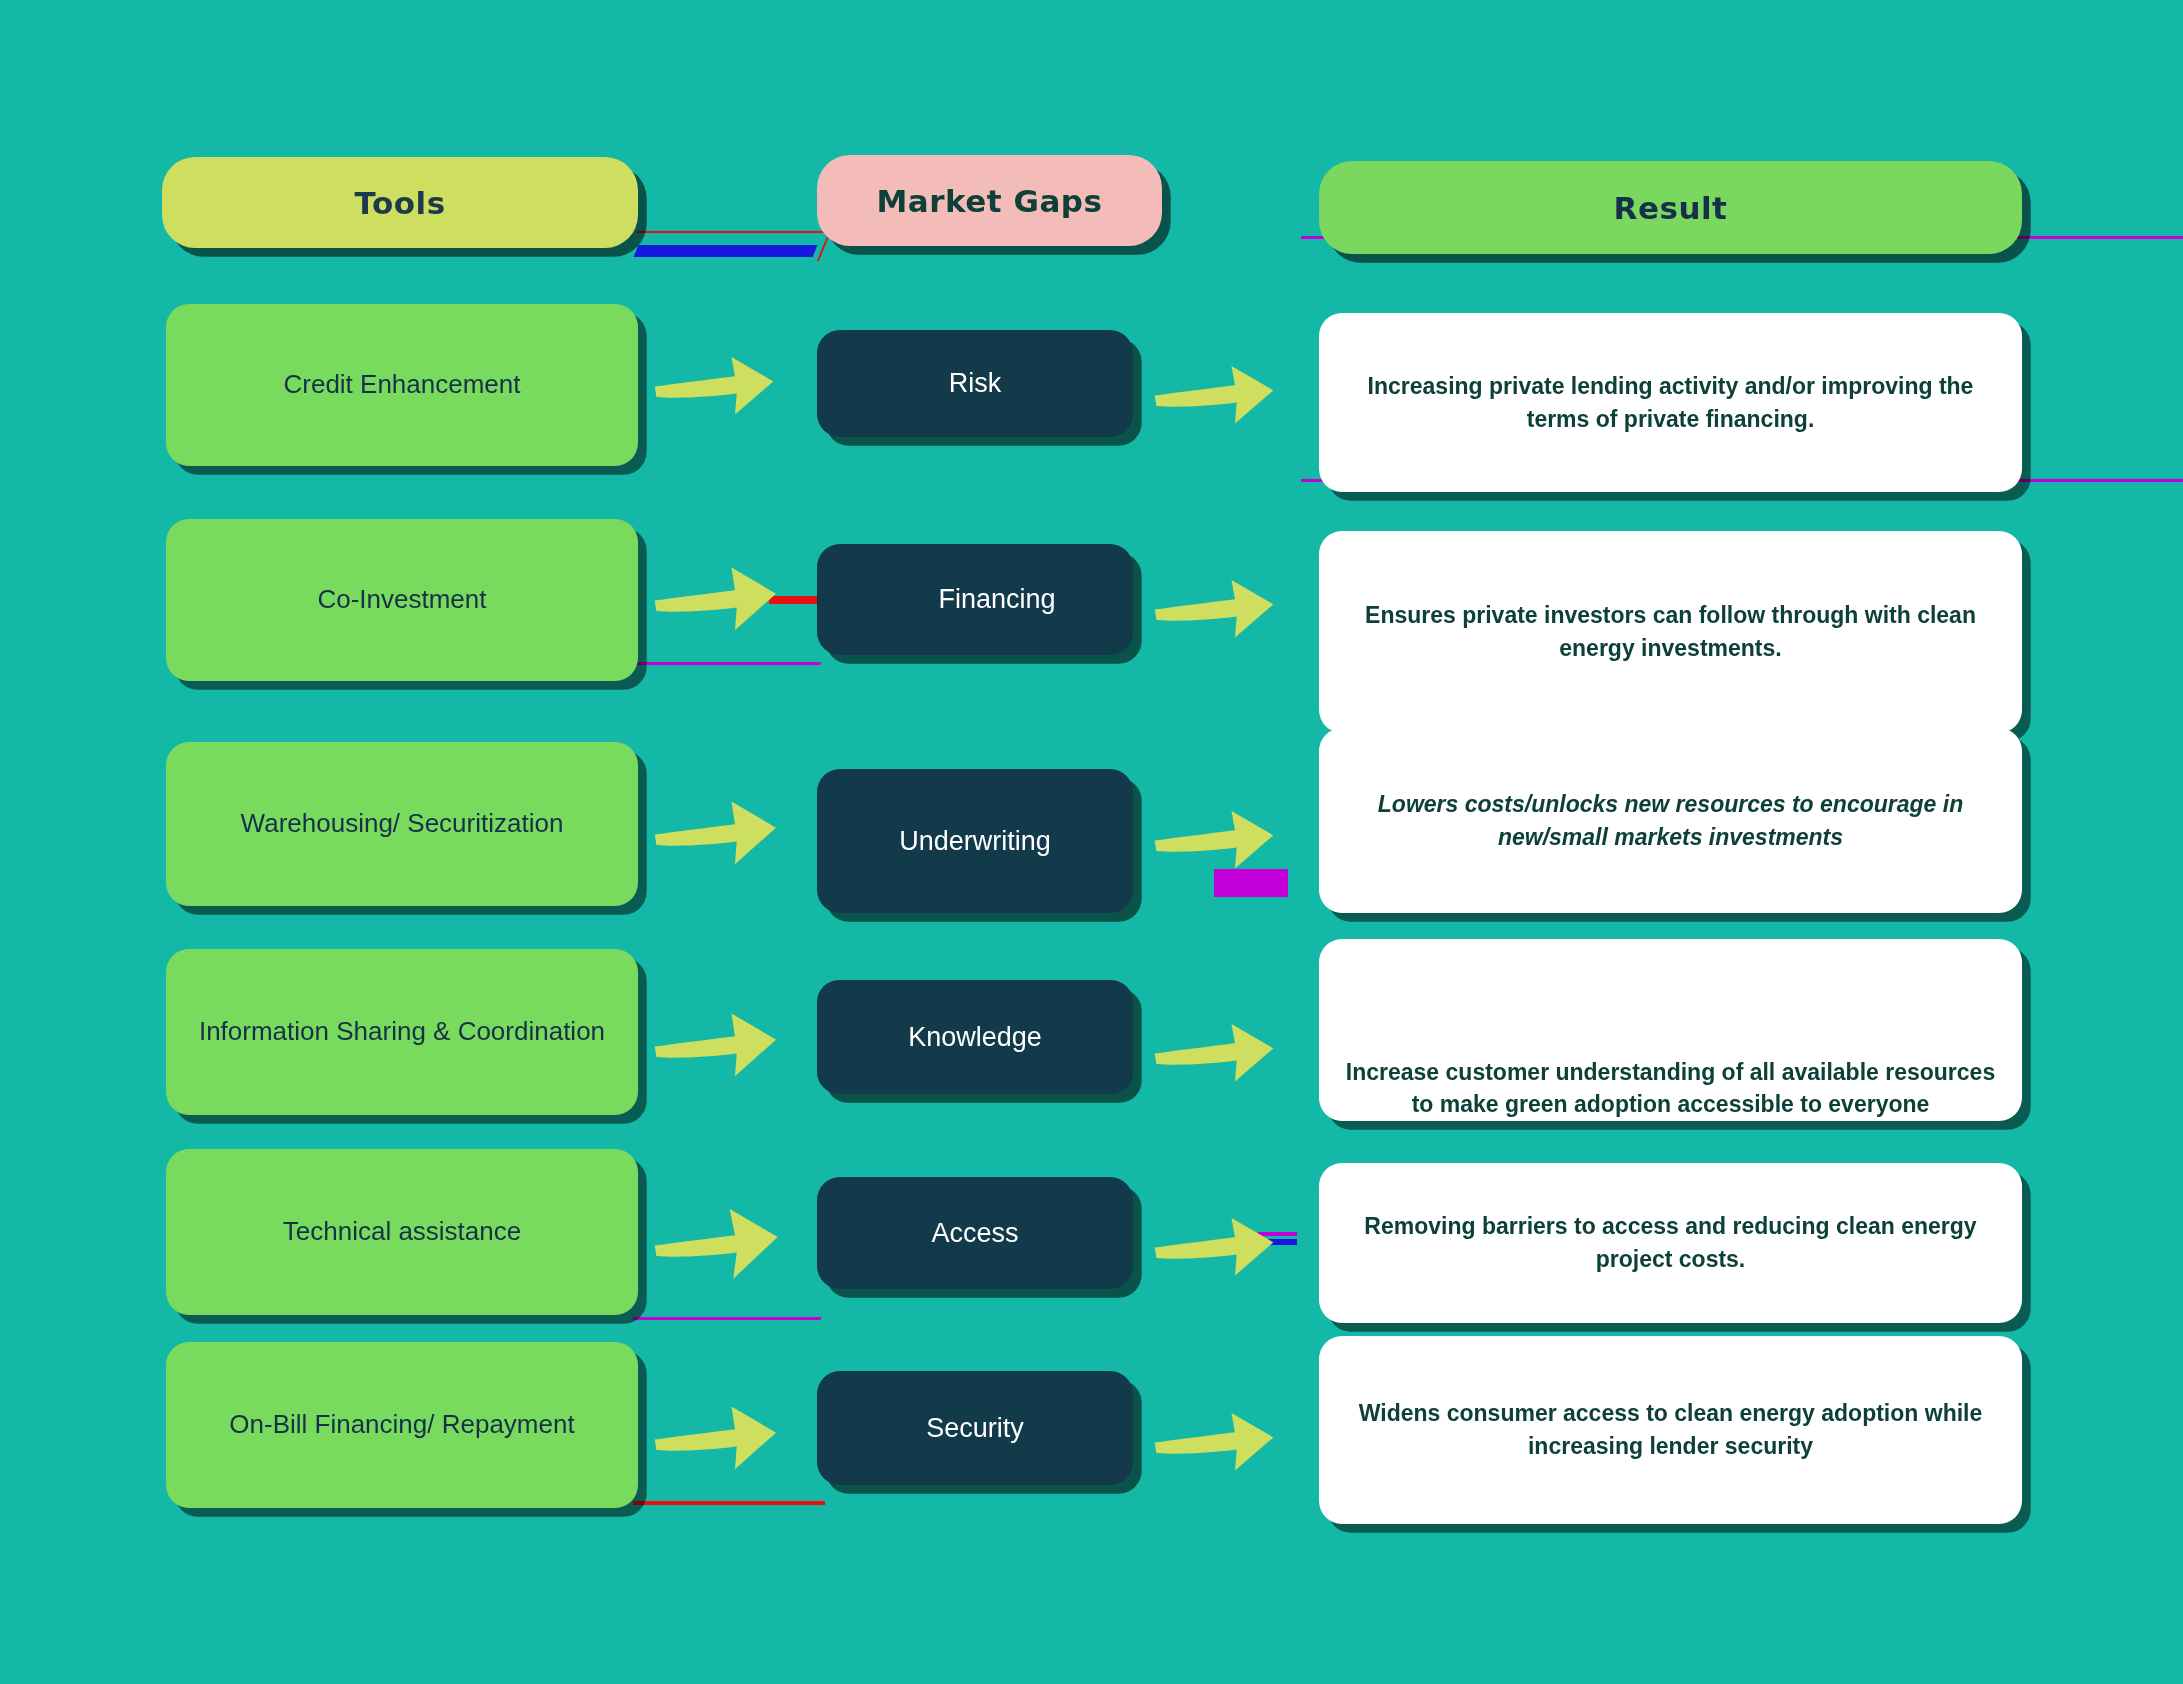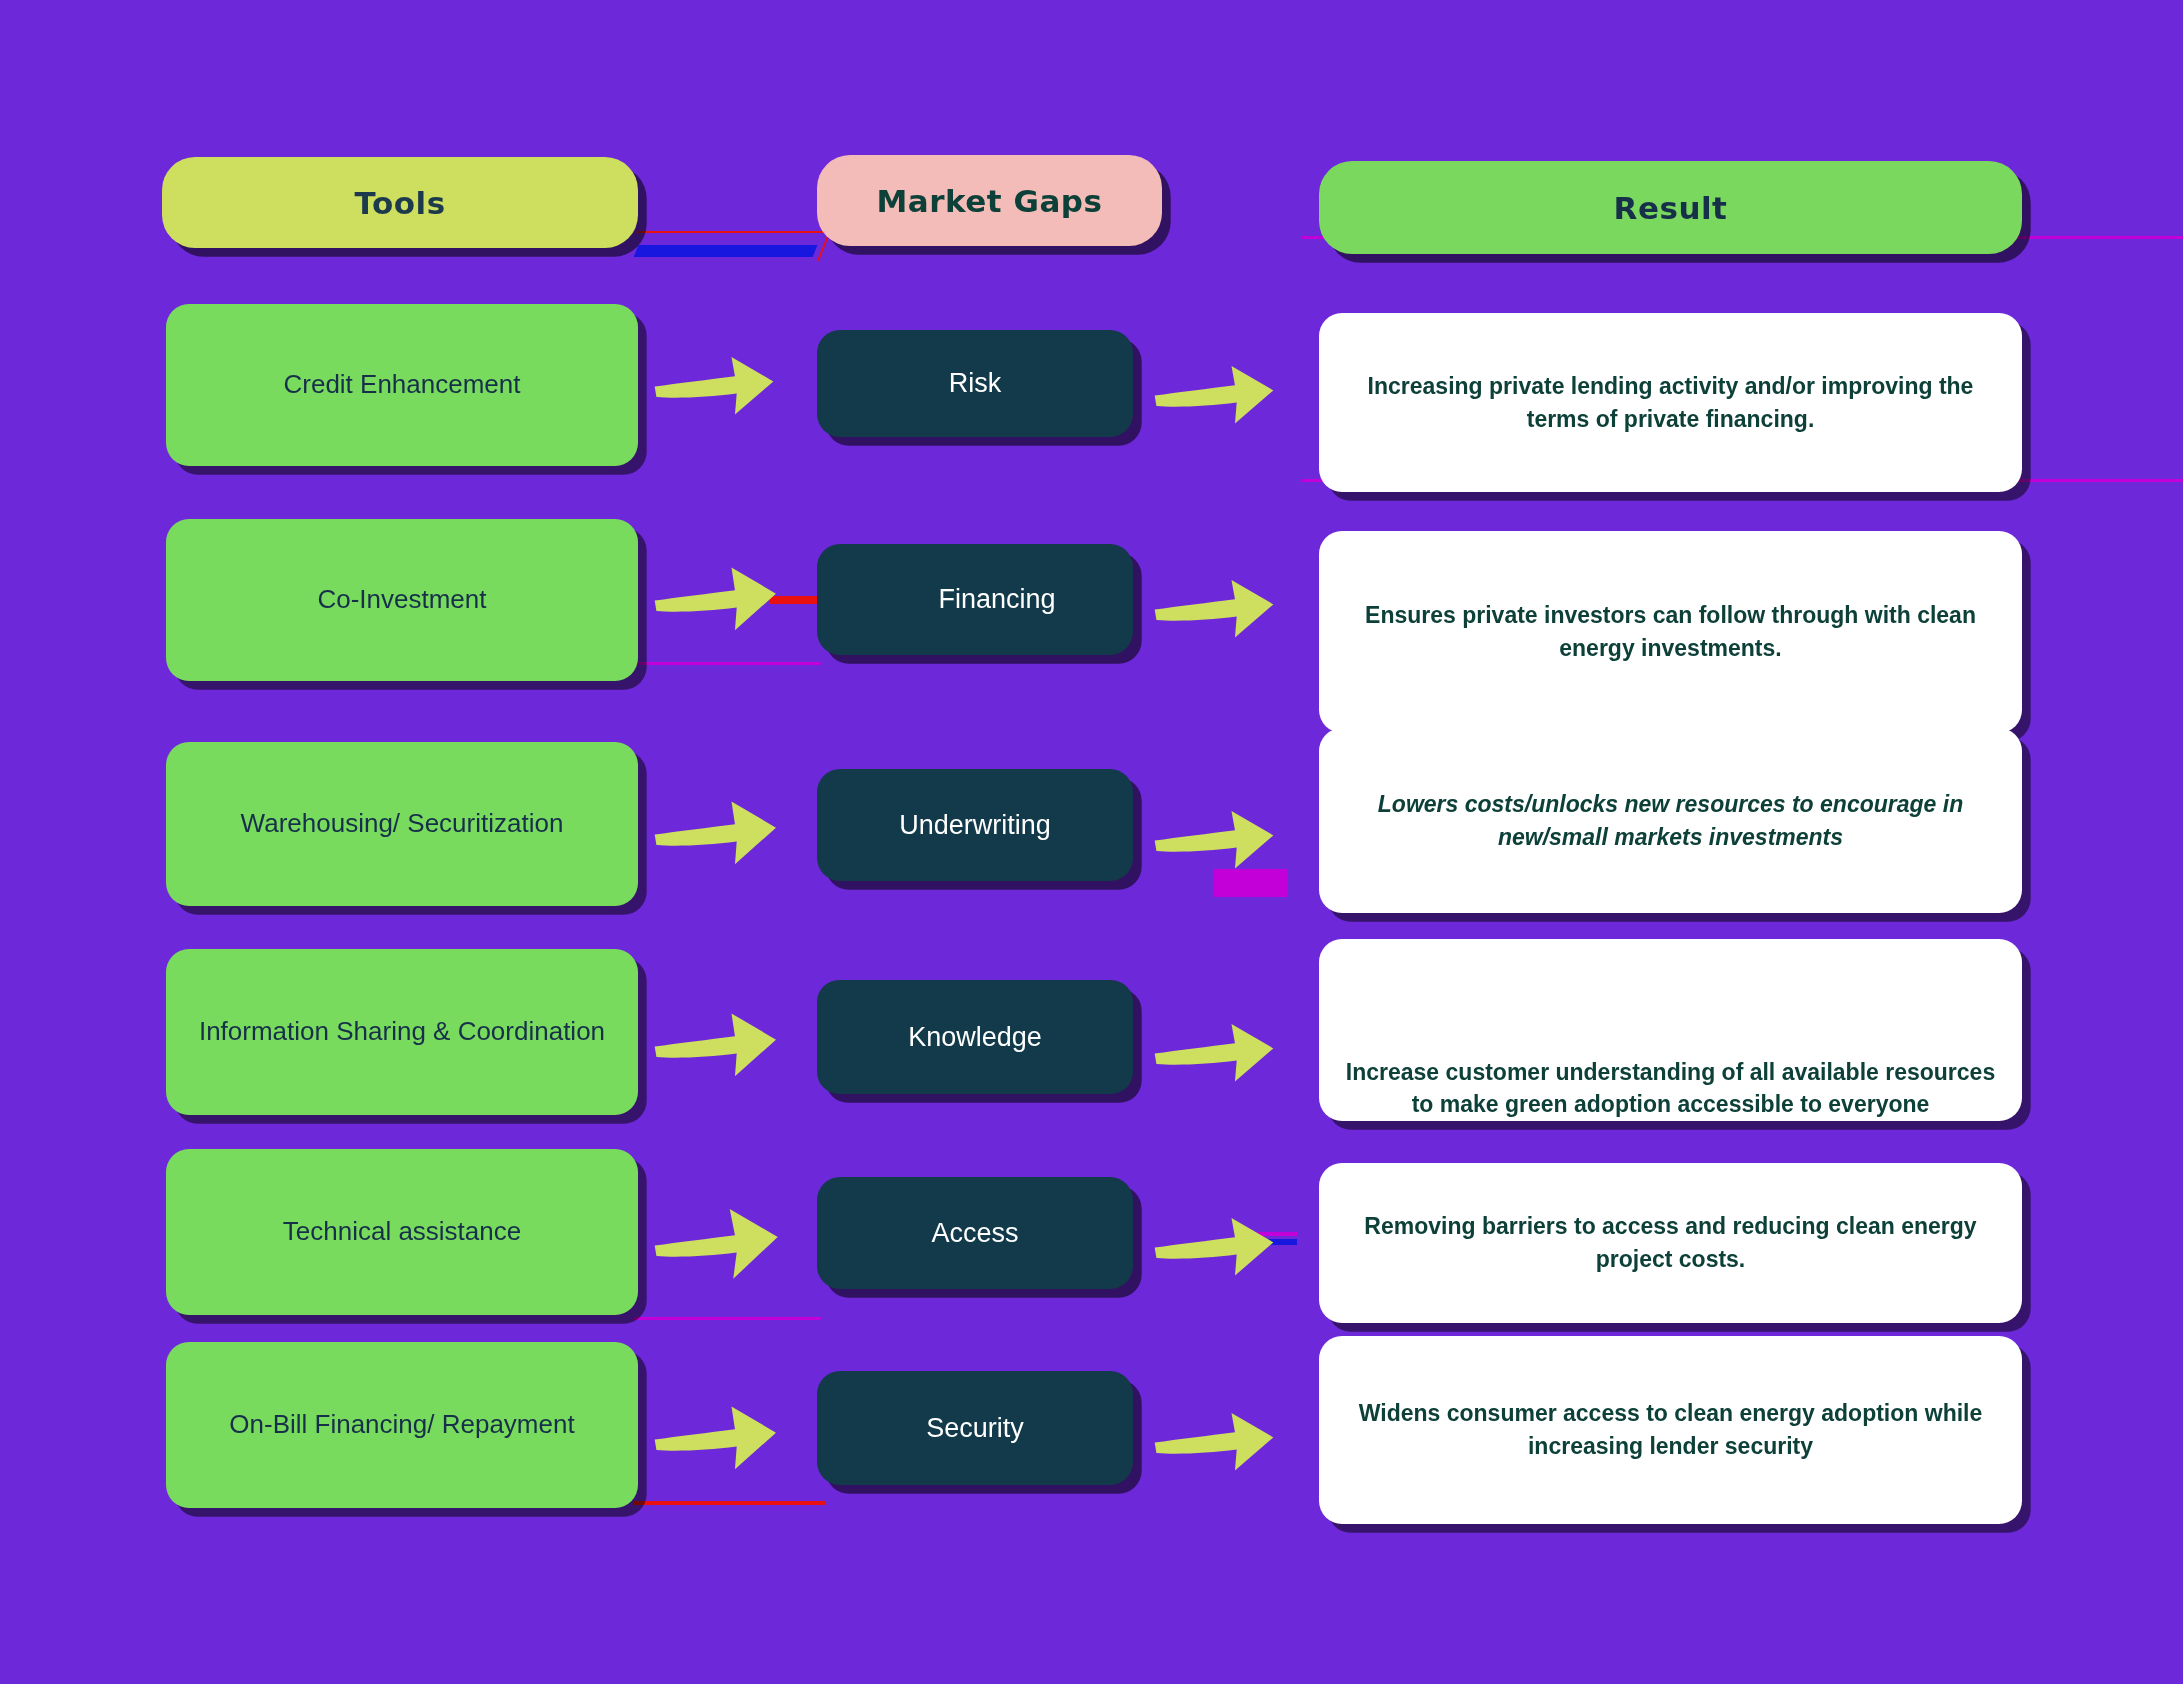--- a/index.html
+++ b/index.html
@@ -11,21 +11,21 @@
     width: 2184px;
     height: 1685px;
     position: relative;
     overflow: hidden;
     font-family: "Liberation Sans", sans-serif;
   }
 
   #canvas {
     position: absolute;
     inset: 0;
-    background: #6d28d9;
+    background: #14b8a6;
   }
 
   
   .card {
     position: absolute;
     box-sizing: border-box;
     display: flex;
     align-items: center;
     justify-content: center;
     text-align: center;
@@ -204,21 +204,21 @@
   </div>
 
   <div class="card tool-box" style="top:742px; height:164px;">
     <span>Warehousing/ Securitization</span>
   </div>
   <div class="arrow" style="left:651px; top:784px;">
     <svg viewBox="0 0 160 110" xmlns="http://www.w3.org/2000/svg">
       <path d="M4 58 C30 54 66 50 96 46 L92 20 L143 50 L96 92 L98 66 C66 70 30 72 6 70 Z" fill="#cede5e"></path>
     </svg>
   </div>
-  <div class="card gap-box" style="top:769px; height:112px;">
+  <div class="card gap-box" style="top:769px; height:144px;">
     <span>Underwriting</span>
   </div>
   <div class="arrow" style="left:1151px; top:790px;">
     <svg viewBox="0 0 160 110" xmlns="http://www.w3.org/2000/svg">
       <path d="M4 58 C30 54 66 50 96 46 L92 24 L140 52 L96 90 L98 66 C66 70 30 72 6 70 Z" fill="#cede5e"></path>
     </svg>
   </div>
   <div class="card result-box" style="top:728px; height:185px;font-style:italic;">
     <span>Lowers costs/unlocks new resources to encourage in new/small markets investments</span>
   </div>

